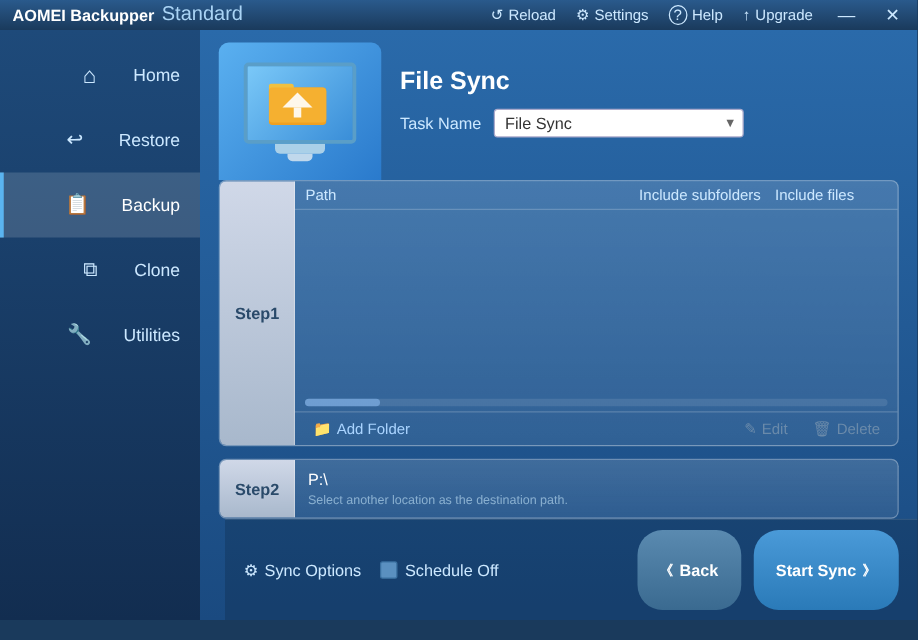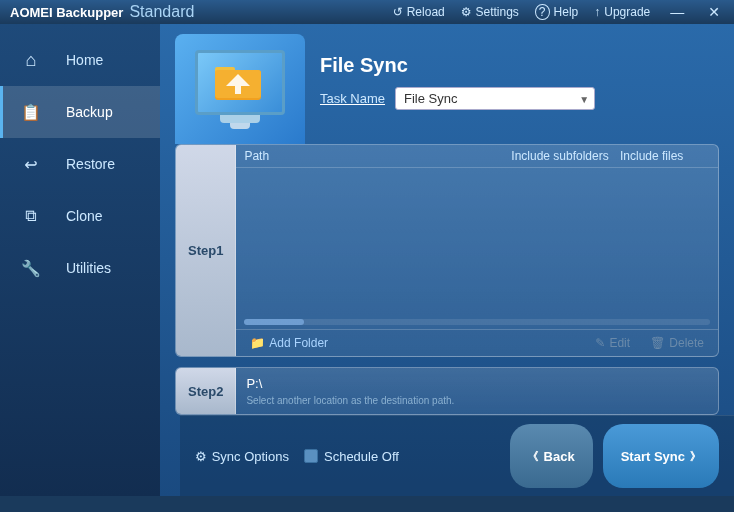--- a/index.html
+++ b/index.html
@@ -72,20 +72,21 @@
     }
     .sidebar-item {
       display: flex;
       align-items: center;
       gap: 23px;
       padding: 14px 16px;
       cursor: pointer;
       color: #cce8ff;
       font-size: 14px;
       border-left: 3px solid transparent;
+      justify-content: flex-end;
     }
     .sidebar-item.active {
       background: rgba(255,255,255,0.15);
       border-left: 3px solid #5ab4f0;
       color: #fff;
     }
     .sidebar-icon {
       width: 24px;
       height: 24px;
       display: flex;
@@ -164,21 +165,20 @@
     .page-title-text {
       font-size: 20px;
       font-weight: bold;
       color: #fff;
       margin-bottom: 10px;
     }
     .task-name-row {
       display: flex;
       align-items: center;
       gap: 10px;
-      text-decoration: underline;
     }
     .task-name-label {
       color: #cce8ff;
       font-size: 13px;
     }
     .task-name-select {
       background: #fff;
       border: 1px solid #aac;
       border-radius: 3px;
       padding: 3px 8px;
@@ -427,27 +427,27 @@
   </div>
 </div>
 
 <div class="main-layout">
 
   <div class="sidebar">
     <div class="sidebar-item">
       <span class="sidebar-icon icon-home"></span>
       <span>Home</span>
     </div>
+    <div class="sidebar-item">
+      <span class="sidebar-icon icon-restore"></span>
+      <span>Restore</span>
+    </div>
     <div class="sidebar-item active">
       <span class="sidebar-icon icon-backup"></span>
       <span>Backup</span>
-    </div>
-    <div class="sidebar-item">
-      <span class="sidebar-icon icon-restore"></span>
-      <span>Restore</span>
     </div>
     <div class="sidebar-item">
       <span class="sidebar-icon icon-clone"></span>
       <span>Clone</span>
     </div>
     <div class="sidebar-item">
       <span class="sidebar-icon icon-utilities"></span>
       <span>Utilities</span>
     </div>
   </div>

